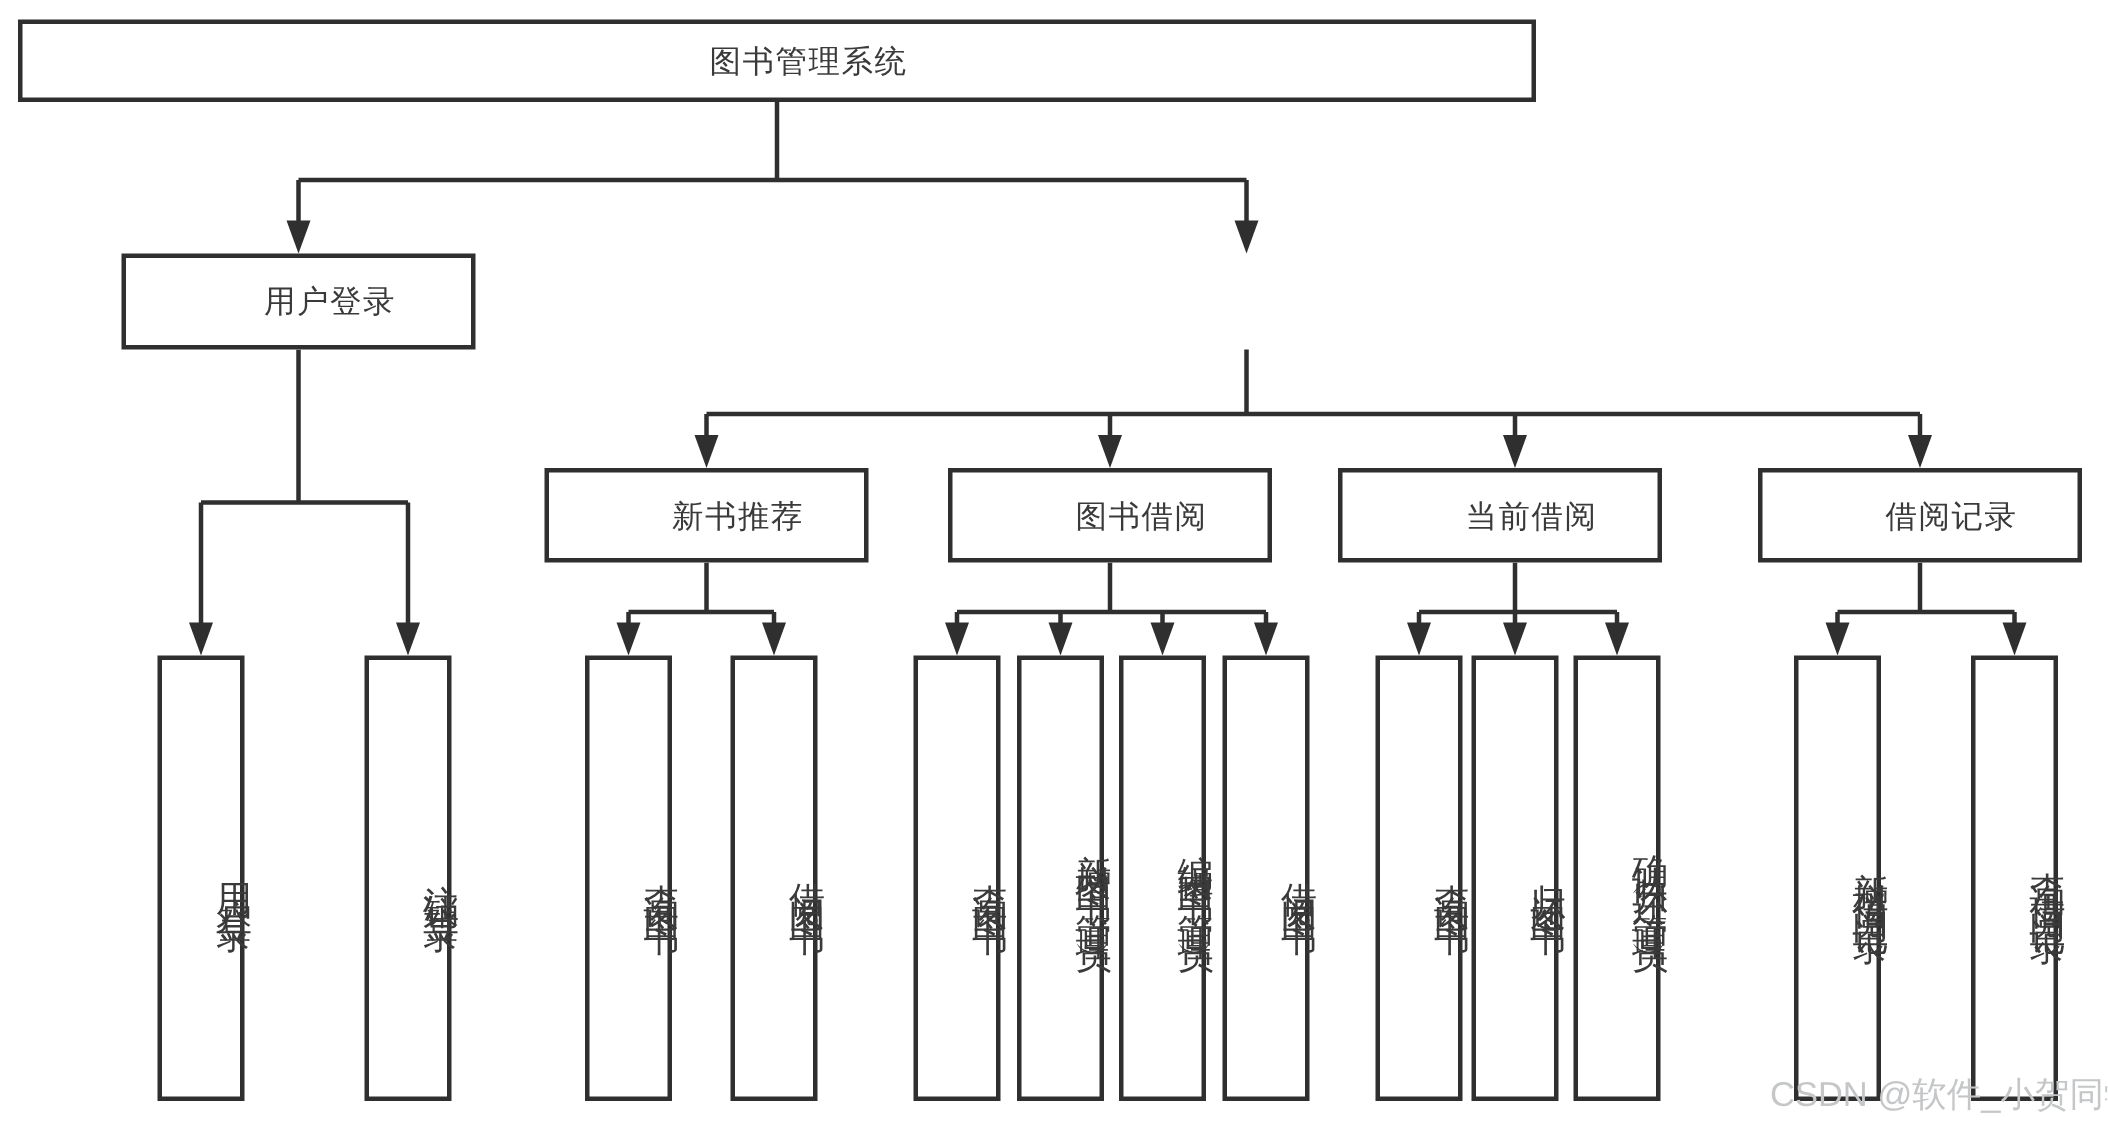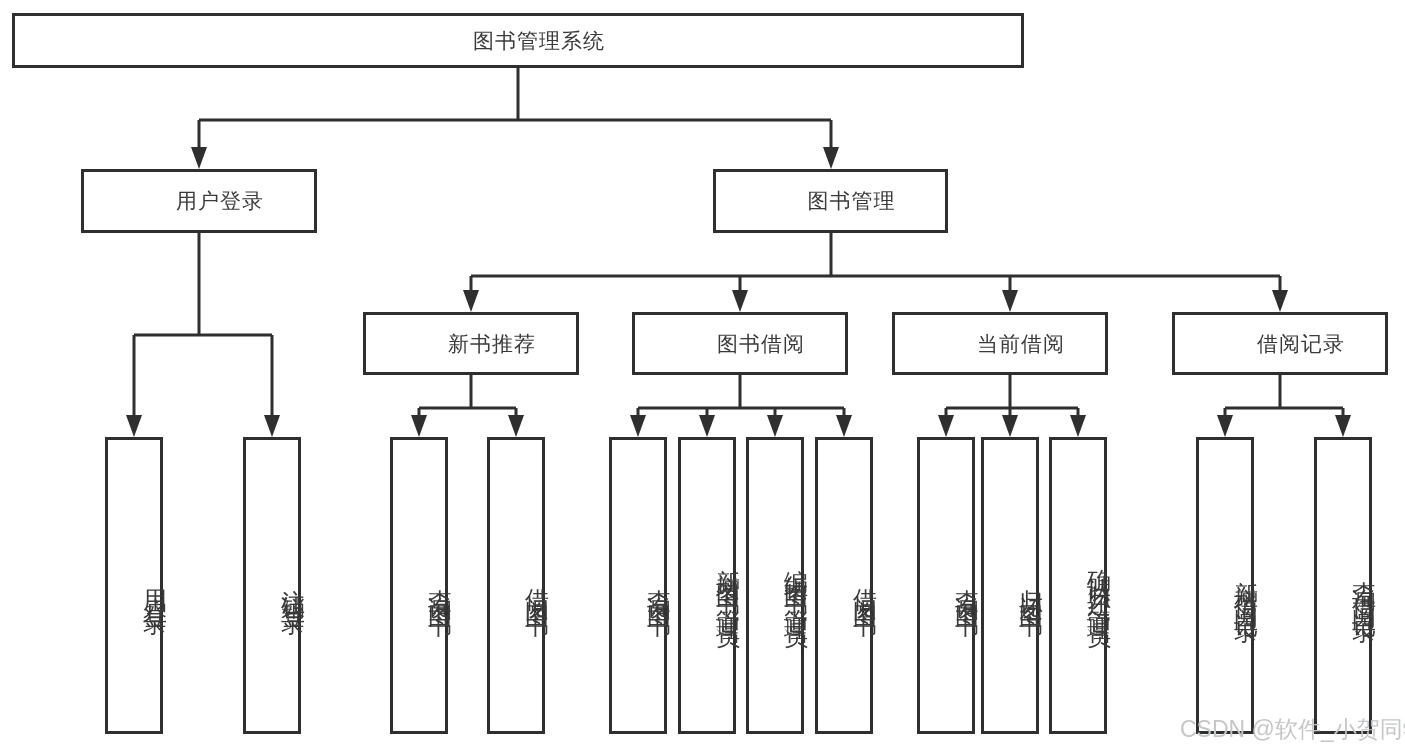--- a/index.html
+++ b/index.html
@@ -89,23 +89,20 @@
     </g>
   </svg>
 
   <div class="node h-node" style="left:12px;top:13px;width:1012px;height:55px">
     <span>图书管理系统</span>
   </div>
 
   <div class="node h-node" style="left:81px;top:169px;width:236px;height:64px">
     <span>用户登录</span>
   </div>
-  <div class="node h-node" style="left:713px;top:169px;width:235px;height:64px">
-    <span>图书管理</span>
-  </div>
 
   <div class="node h-node" style="left:632px;top:312px;width:216px;height:63px">
     <span>图书借阅</span>
   </div>
   <div class="node h-node" style="left:363px;top:312px;width:216px;height:63px">
     <span>新书推荐</span>
   </div>
   <div class="node h-node" style="left:892px;top:312px;width:216px;height:63px">
     <span>当前借阅</span>
   </div>

